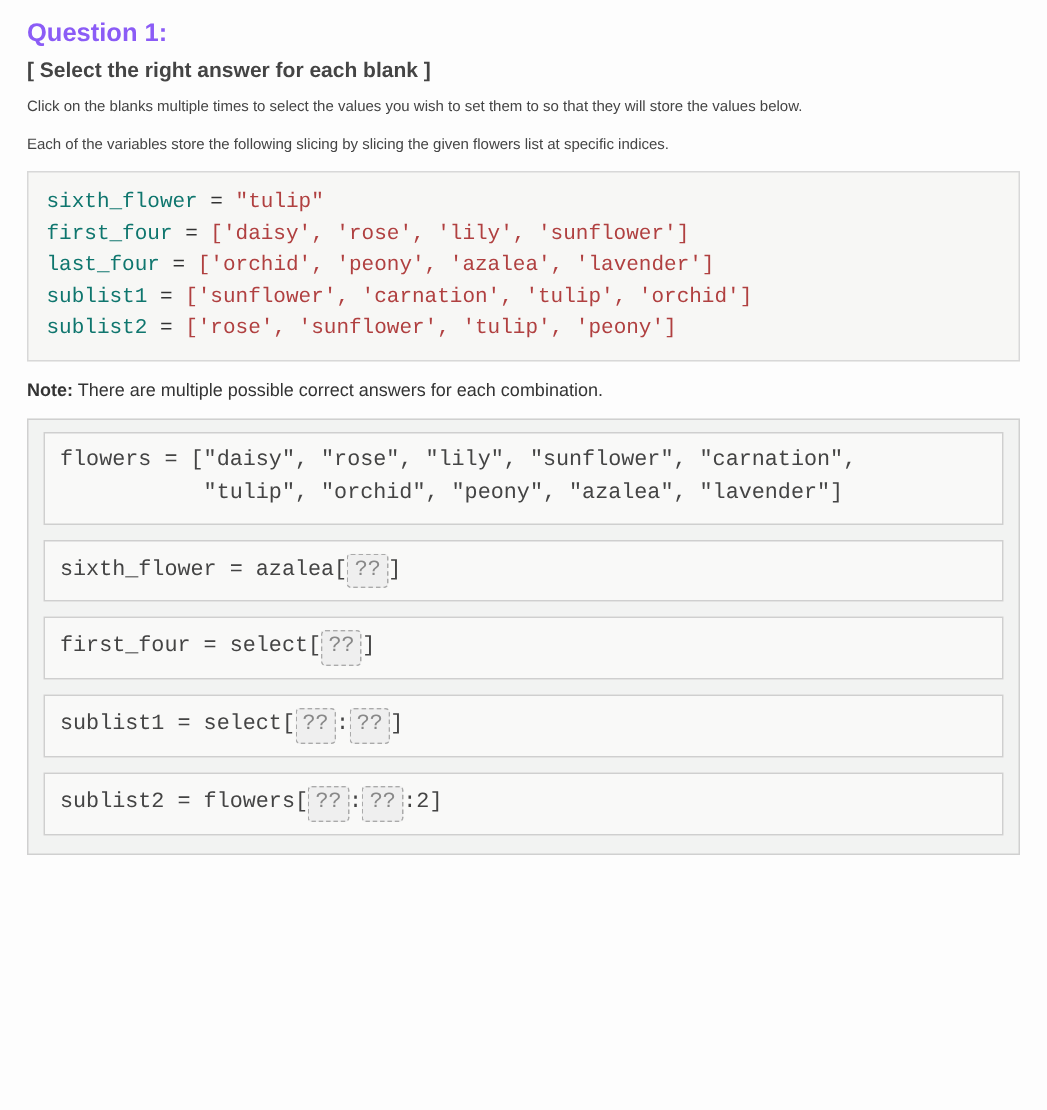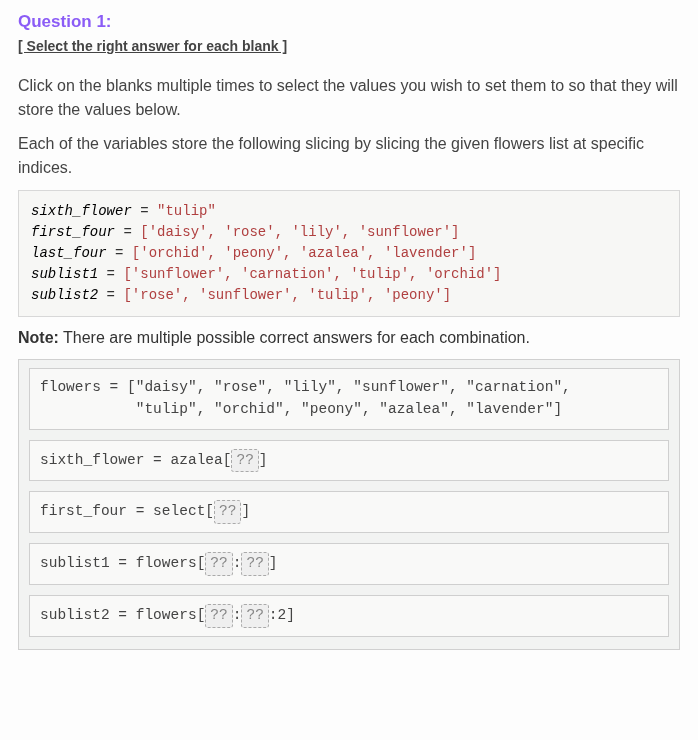--- a/index.html
+++ b/index.html
@@ -16,44 +16,43 @@
     .q-title {
       font-weight: 700;
       font-size: 17px;
       margin-bottom: 6px;
       color: #8b5cf6;
     }
     .subtitle {
       font-weight: 700;
       font-size: 14px;
       color: #444;
-      margin-bottom: 20px;
-      text-decoration: underline;
+      margin-bottom: 10px;
     }
     .instr {
-      font-size: 16px;
+      font-size: 10px;
       color: #444;
       line-height: 1.5;
       margin-bottom: 10px;
     }
     .codebox {
       border: 1px solid #d8d8d8;
       background: #f7f7f5;
       padding: 10px 12px;
       font-family: "Courier New", monospace;
       font-size: 14px;
       line-height: 1.5;
       white-space: pre;
       overflow-x: hidden;
       color: #333;
       margin-bottom: 12px;
     }
-    .codebox .var { color: #000000; font-style: italic; }
+    .codebox .var { color: #0f766e; }
     .codebox .str { color: #b04040; }
-    .note { font-size: 16px; color: #333; margin-bottom: 12px; }
+    .note { font-size: 12px; color: #333; margin-bottom: 12px; }
     .note b { font-weight: 700; }
     .answer-area {
       border: 1px solid #d0d0d0;
       background: #f2f3f2;
       padding: 8px 10px 12px 10px;
     }
     .ansbox {
       border: 1px solid #cfcfcf;
       background: #f9f9f8;
       padding: 8px 10px;
@@ -95,17 +94,17 @@
 <div class="answer-area">
 
   <div class="ansbox"><span>flowers = ["daisy", "rose", "lily", "sunflower", "carnation",</span>
 <span>           "tulip", "orchid", "peony", "azalea", "lavender"]</span></div>
 
   <div class="ansbox"><span>sixth_flower = azalea[</span><span class="blank">??</span><span>]</span></div>
 
   <div class="ansbox"><span>first_four = select[</span><span class="blank">??</span><span>]</span></div>
 
 
-  <div class="ansbox"><span>sublist1 = flowers[</span><span class="blank">??</span><span>:</span><span class="blank">??</span><span>]</span></div>
+  <div class="ansbox"><span>sublist1 = select[</span><span class="blank">??</span><span>:</span><span class="blank">??</span><span>]</span></div>
 
   <div class="ansbox"><span>sublist2 = flowers[</span><span class="blank">??</span><span>:</span><span class="blank">??</span><span>:</span><span>2</span><span>]</span></div>
 
 </div>
 
 </body></html>

